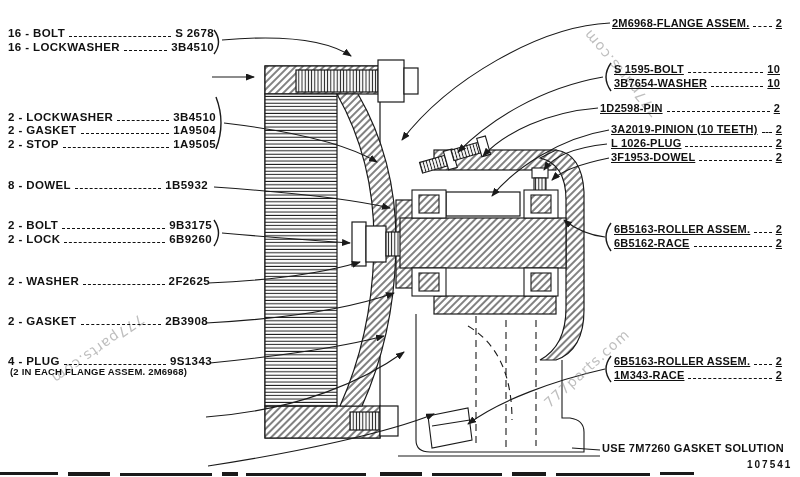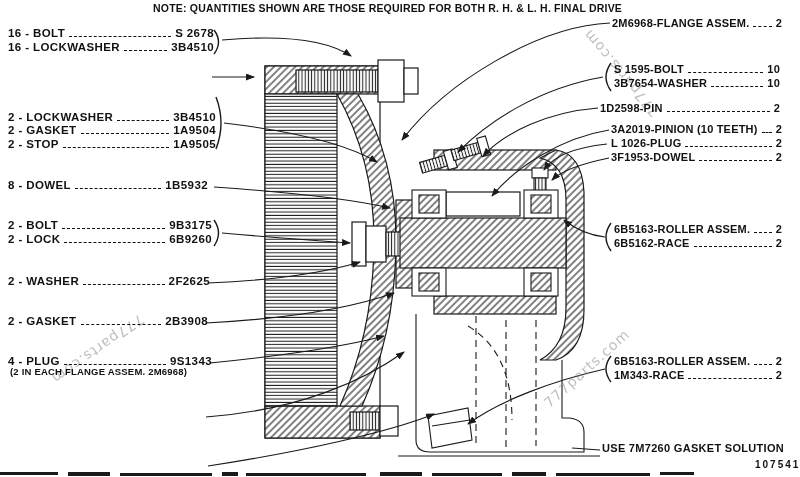--- a/index.html
+++ b/index.html
@@ -3,25 +3,25 @@
 <meta charset="utf-8">
 <style>
   html,body{margin:0;padding:0;background:#fff;}
   #page{position:relative;width:800px;height:477px;background:#fff;overflow:hidden;
         font-family:"Liberation Sans",sans-serif;color:#111;}
   svg{position:absolute;left:0;top:0;}
   .note{position:absolute;left:153px;top:2px;font:bold 10.5px "Liberation Sans",sans-serif;
         letter-spacing:.2px;white-space:nowrap;}
   .row{position:absolute;display:flex;align-items:flex-end;height:13px;
        font:bold 11.5px "Liberation Sans",sans-serif;letter-spacing:.4px;white-space:nowrap;}
-  .row.r{font-size:11px;letter-spacing:.2px;}
+  .row.r{font-size:11px;letter-spacing:.2px;text-decoration:underline;}
   .row .dots{flex:1 1 auto;min-width:8px;border-bottom:1.6px dashed #111;margin:0 4px 2px 4px;}
   .subnote{position:absolute;font:bold 9.5px "Liberation Sans",sans-serif;letter-spacing:.2px;white-space:nowrap;}
   .plain{position:absolute;font:bold 11px "Liberation Sans",sans-serif;letter-spacing:.3px;white-space:nowrap;}
-  .dwgnum{position:absolute;font:bold 10px "Liberation Sans",sans-serif;letter-spacing:2px;margin-left:8px;}
+  .dwgnum{position:absolute;font:bold 10px "Liberation Sans",sans-serif;letter-spacing:2px;}
   .wm{font:14px "DejaVu Sans",sans-serif;fill:#8a8a8a;opacity:.55;letter-spacing:1px;}
 </style>
 </head>
 <body>
 
 <div id="page">
 
   <svg width="800" height="477" viewBox="0 0 800 477">
     <defs>
       <pattern id="hatch" width="5" height="5" patternTransform="rotate(45)" patternUnits="userSpaceOnUse">
@@ -151,21 +151,20 @@
         <rect x="222" y="472" width="16" height="4"></rect>
       <rect x="246" y="473" width="120" height="3"></rect>
         <rect x="380" y="472" width="42" height="4"></rect>
       <rect x="432" y="473" width="70" height="3"></rect>
         <rect x="512" y="472" width="34" height="4"></rect>
       <rect x="556" y="473" width="94" height="3"></rect>
         <rect x="660" y="472" width="34" height="3"></rect>
     </g>
   </svg>
 
-  <div class="note">NOTE:  QUANTITIES SHOWN ARE THOSE REQUIRED FOR BOTH R. H.  &amp;  L. H.  FINAL DRIVE</div>
 
   <div class="row" style="left:8px;top:26px;width:206px">
     <span>16 - BOLT</span>
     <span class="dots"></span>
     <span>S 2678</span>
   </div>
   <div class="row" style="left:8px;top:40px;width:206px">
     <span>16 - LOCKWASHER</span>
     <span class="dots"></span>
     <span>3B4510</span>

